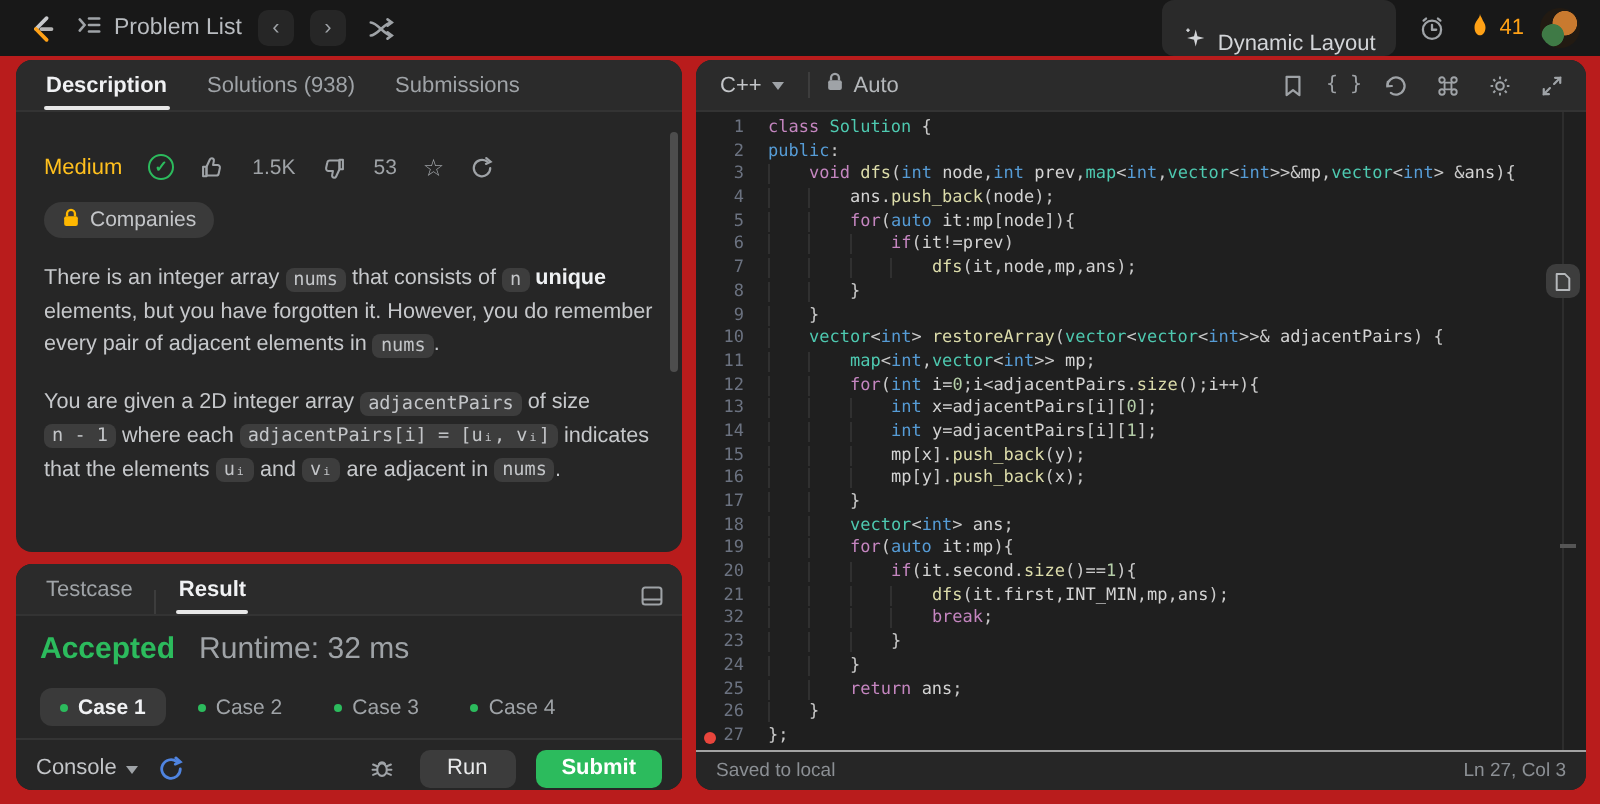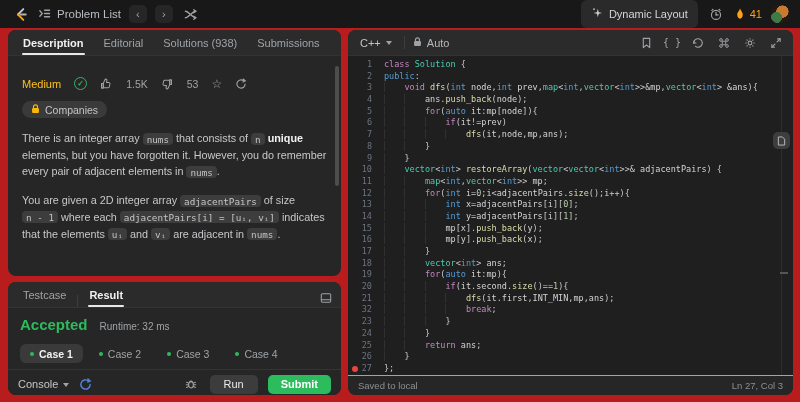--- a/index.html
+++ b/index.html
@@ -8,21 +8,21 @@
   .page{width:800px;height:402px;display:flex;flex-direction:column;background:#b91c1c;}
 
   
   .topbar{height:28px;flex:0 0 28px;display:flex;align-items:center;justify-content:space-between;
     padding:0 10px;background:#181818;}
   .tb-group{display:flex;align-items:center;gap:8px;}
   .tb-item{display:flex;align-items:center;gap:6px;color:#b9bcc0;font-size:11.5px;cursor:pointer;}
   .nav-btn{width:18px;height:18px;border-radius:5px;background:#262626;color:#9fa3a7;display:flex;
     align-items:center;justify-content:center;font-size:11px;cursor:pointer;}
   .icon-btn{width:20px;height:20px;display:flex;align-items:center;justify-content:center;cursor:pointer;}
-  .dl-btn{display:flex;align-items:center;gap:6px;background:#2a2a2a;border-radius:6px;height:28px;
+  .dl-btn{display:flex;align-items:flex-end;gap:6px;background:#2a2a2a;border-radius:6px;height:28px;
     padding:0 10px;color:#d3d5d8;font-size:11px;cursor:pointer;}
   .premium-btn{background:rgba(255,161,22,.13);color:#ffa116;font-size:11px;border-radius:6px;
     height:21px;display:flex;align-items:center;padding:0 11px;cursor:pointer;}
   .streak{display:flex;align-items:center;gap:4px;color:#ffa116;font-size:11px;cursor:pointer;}
   .avatar{width:20px;height:20px;border-radius:50%;cursor:pointer;
     background:radial-gradient(circle at 32% 68%,#3f7a46 0 28%,transparent 30%),
                radial-gradient(circle at 62% 38%,#c97a2f 0 34%,transparent 36%),#221a12;}
 
   
   .main{flex:1;display:flex;gap:7px;padding:2px 7px 7px 8px;min-height:0;}
@@ -60,21 +60,21 @@
   .desc-paras p{margin-top:12px;color:#c6c8cb;font-size:10.8px;line-height:1.55;}
   .desc-paras strong{color:#eff1f3;}
   .chip{font-family:"DejaVu Sans Mono",monospace;font-size:9.3px;background:#3d3d3d;border-radius:4px;
     padding:0.5px 4px;color:#c3c5c8;white-space:nowrap;}
   .v-scroll{position:absolute;right:2px;width:4px;border-radius:2px;background:#4d4d4d;}
 
   
   .result-body{padding:8px 12px 6px;flex:1;}
   .accepted-row{display:flex;align-items:baseline;gap:12px;}
   .accepted{color:#2cbb5d;font-size:15px;font-weight:bold;}
-  .runtime{color:#9fa3a7;font-size:10px;}
+  .runtime{color:#9fa3a7;font-size:15px;}
   .case-row{display:flex;align-items:center;gap:6px;margin-top:11px;}
   .case-pill{display:flex;align-items:center;gap:5px;font-size:10.5px;color:#9fa3a7;
     padding:3.5px 10px;border-radius:6px;cursor:pointer;}
   .case-pill.active{background:#3a3a3a;color:#f0f1f3;font-weight:bold;}
   .case-dot{width:4px;height:4px;border-radius:50%;background:#2cbb5d;}
   .result-footer{height:29px;flex:0 0 29px;border-top:1px solid #343434;display:flex;align-items:center;
     padding:0 10px;gap:10px;background:#262626;}
   .console-group{display:flex;align-items:center;gap:5px;color:#c3c5c8;font-size:11px;cursor:pointer;}
   .caret-down{width:0;height:0;border-left:3.5px solid transparent;border-right:3.5px solid transparent;
     border-top:4px solid #9fa3a7;margin-top:1px;}
@@ -175,21 +175,20 @@
       <span class="avatar"></span>
     </div>
   </header>
 
   <div class="main">
     <div class="col-left">
 
       <section class="panel desc-panel">
         <div class="tabbar" id="desc-tabs">
             <span class="tab active">Description</span>
-            <span class="tab">Editorial</span>
             <span class="tab">Solutions (938)</span>
             <span class="tab">Submissions</span>
           </div>
         <div class="desc-body">
           <div class="meta-row">
             <span class="difficulty">Medium</span>
             <span class="check-circle">✓</span>
             <span class="meta-ic">
               <svg width="12" height="12" viewBox="0 0 14 14" fill="none" stroke="#9fa3a7" stroke-width="1.2" stroke-linejoin="round">
                 <path d="M1.8 6.3 h2 v5.5 h-2 Z"></path>

